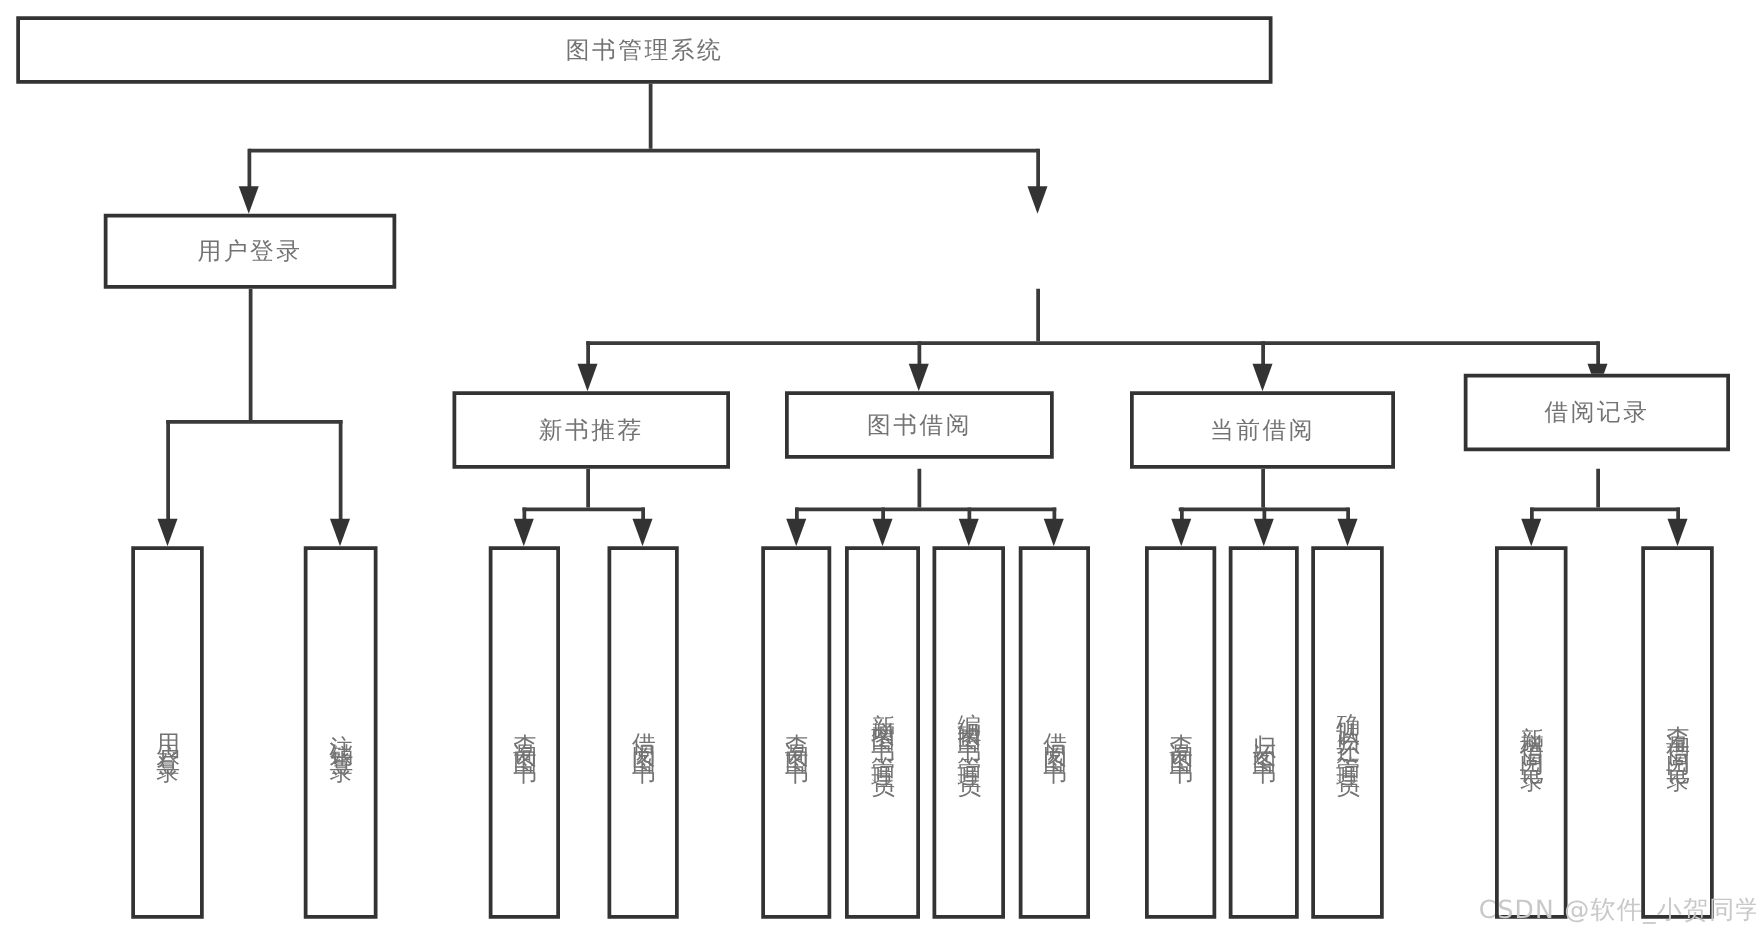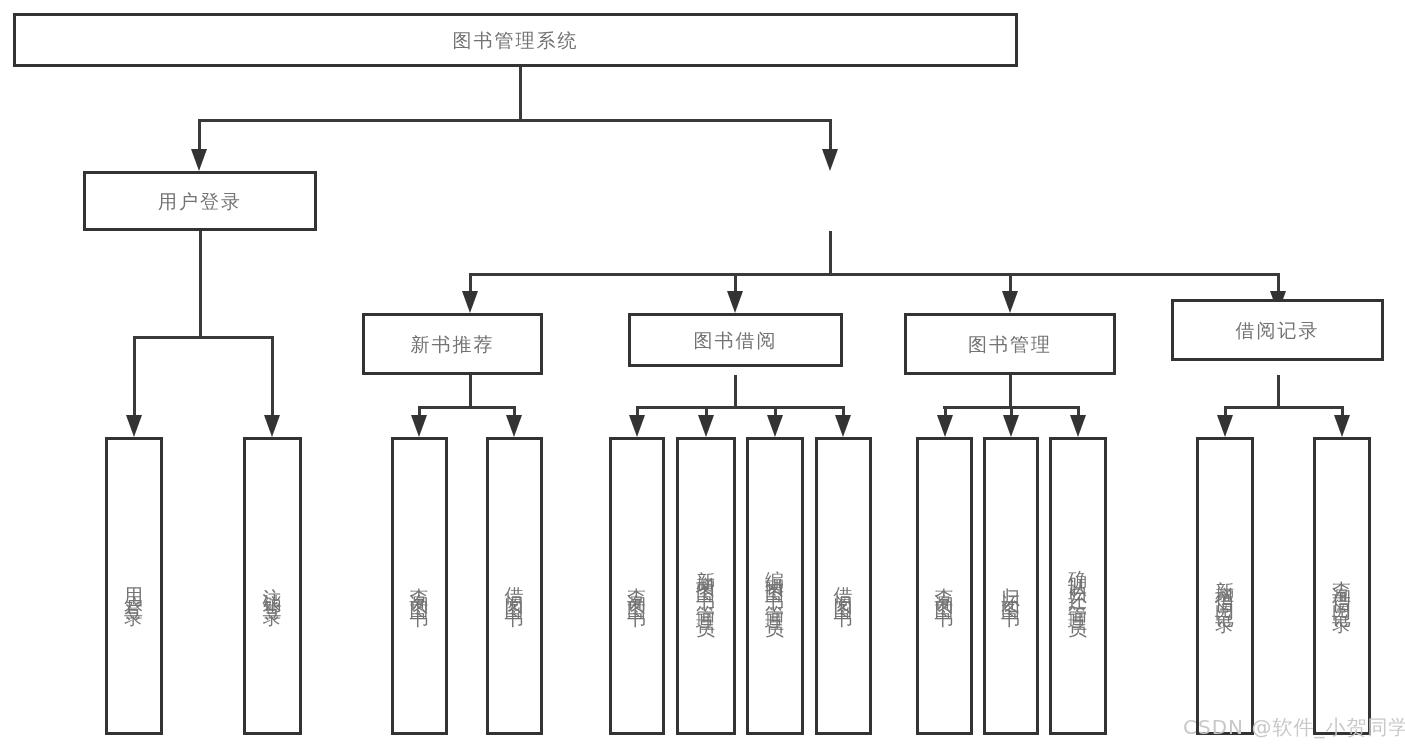--- a/index.html
+++ b/index.html
@@ -36,30 +36,30 @@
 
   <div class="node" style="left:13px;top:13px;width:1005px;height:54px">
     <span class="lbl">图书管理系统</span>
   </div>
 
   <div class="node" style="left:83px;top:171px;width:234px;height:60px">
     <span class="lbl">用户登录</span>
   </div>
 
 
-  <div class="node" style="left:362px;top:313px;width:181px;height:62px">
+  <div class="node" style="left:362px;top:313px;width:222px;height:62px">
     <span class="lbl">新书推荐</span>
   </div>
 
   <div class="node" style="left:628px;top:313px;width:215px;height:54px">
     <span class="lbl">图书借阅</span>
   </div>
 
   <div class="node" style="left:904px;top:313px;width:212px;height:62px">
-    <span class="lbl">图书管理</span>
+    <span class="lbl">当前借阅</span>
   </div>
 
   <div class="node" style="left:1171px;top:299px;width:213px;height:62px">
     <span class="lbl">借阅记录</span>
   </div>
 
   <div class="node vert" style="left:105px;top:437px;width:58px;height:298px">
     <span class="lbl">用户登录</span>
   </div>
 

